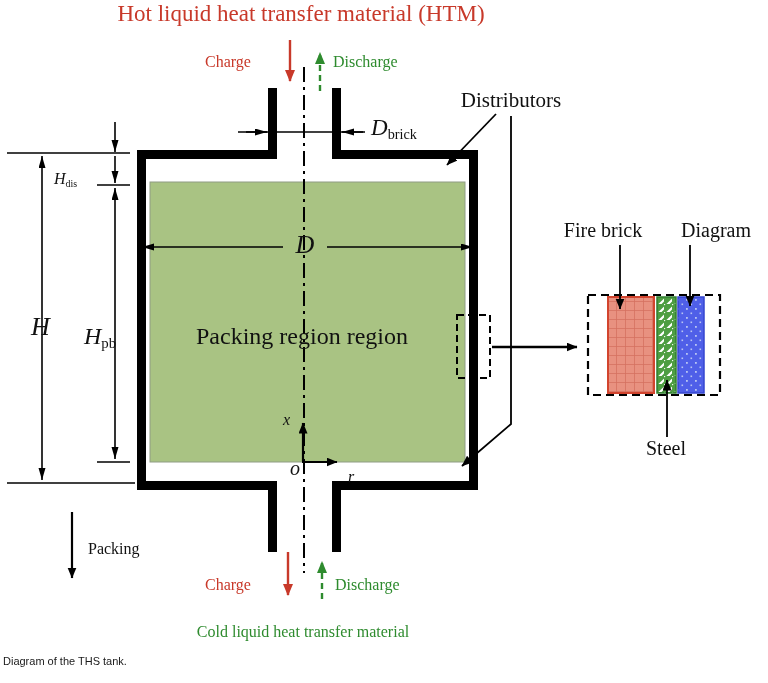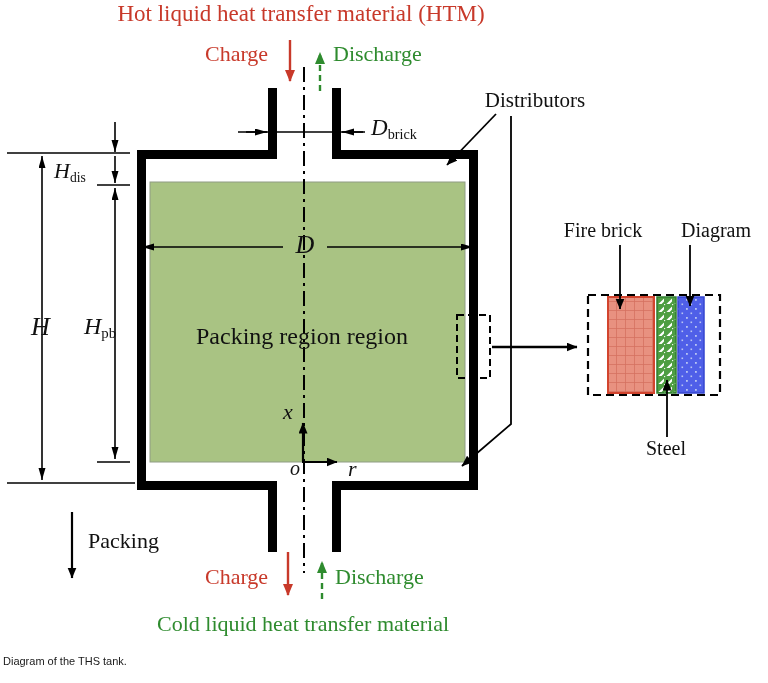--- a/index.html
+++ b/index.html
@@ -5,21 +5,21 @@
   html,body{margin:0;padding:0;background:#fff;}
   #canvas{position:relative;width:768px;height:683px;background:#fff;overflow:hidden;
           font-family:"Liberation Serif","DejaVu Serif",serif;color:#111;}
   svg{position:absolute;left:0;top:0;}
   .lbl{position:absolute;white-space:nowrap;line-height:1.05;}
   .ctr{transform:translateX(-50%);}
   .it{font-style:italic;}
   .red{color:var(--charge-red);}
   .grn{color:var(--discharge-green);}
   .f23{font-size:23px;}
-  .f22{font-size:22px;}
+  .f22{font-size:16px;margin-top:12px;}
   .f26{font-size:26px;}
   .f24{font-size:24px;}
   .f21{font-size:21px;}
   .f20{font-size:20px;text-align:right;}
   sub{font-size:0.62em;font-style:normal;vertical-align:baseline;position:relative;top:0.28em;}
   .caption{font-family:"Liberation Sans","DejaVu Sans",sans-serif;font-size:11px;color:#1a1a1a;}
   .wall{fill:var(--wall);}
   .stk{stroke:#000;fill:none;}
   .fill-blk{fill:#000;}
   .fill-red{fill:var(--charge-red);}
@@ -127,33 +127,33 @@
       <line x1="690" y1="245" x2="690" y2="306" class="stk" stroke-width="1.8" marker-end="url(#mMid)"></line>
       <line x1="667" y1="437" x2="667" y2="380" class="stk" stroke-width="1.8" marker-end="url(#mMid)"></line>
     </g>
   </svg>
 
   <div class="lbl ctr f23 red" style="left:301px;top:2px;">Hot liquid heat transfer material (HTM)</div>
 
   <div class="lbl f22 red" style="left:205px;top:42px;">Charge</div>
   <div class="lbl f22 grn" style="left:333px;top:42px;">Discharge</div>
 
-  <div class="lbl ctr f21" style="left:511px;top:89px;margin-left:24px;">Distributors</div>
+  <div class="lbl ctr f21" style="left:511px;top:89px;">Distributors</div>
 
   <div class="lbl f23" style="left:371px;top:116px;">
     <span class="it">D</span><sub>brick</sub>
   </div>
 
   <div class="lbl f22" style="left:54px;top:159px;">
     <span class="it">H</span><sub>dis</sub>
   </div>
 
   <div class="lbl f26 it" style="left:31px;top:313px;">H</div>
 
-  <div class="lbl f24" style="left:84px;top:314px;">
+  <div class="lbl f24" style="left:84px;top:324px;">
     <span class="it">H</span><sub>pb</sub>
   </div>
 
   <div class="lbl ctr f26 it" style="left:305px;top:231px;">D</div>
 
   <div class="lbl ctr f24" style="left:302px;top:324px;">Packing region region</div>
 
   <div class="lbl f22 it" style="left:283px;top:400px;">x</div>
   <div class="lbl f20 it" style="left:290px;top:458px;">o</div>
   <div class="lbl f22 it" style="left:348px;top:457px;">r</div>

